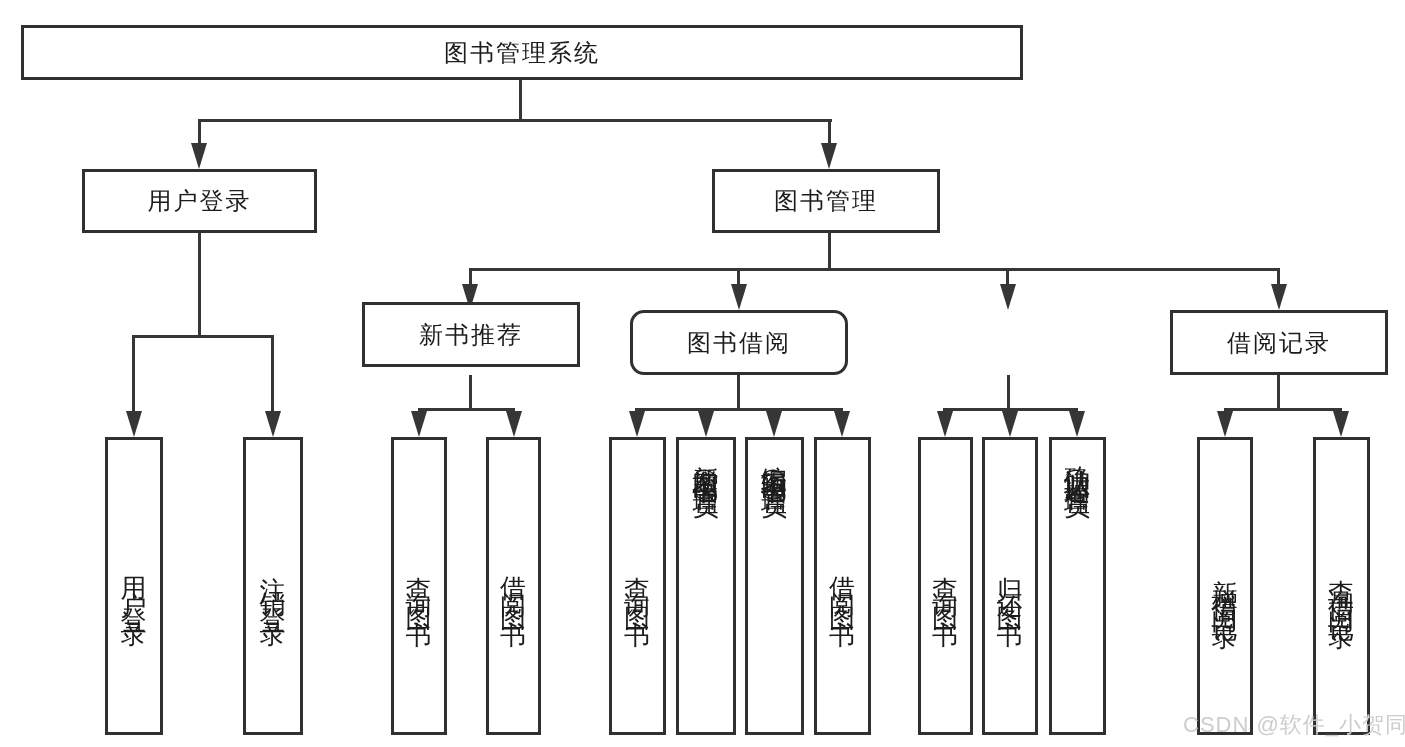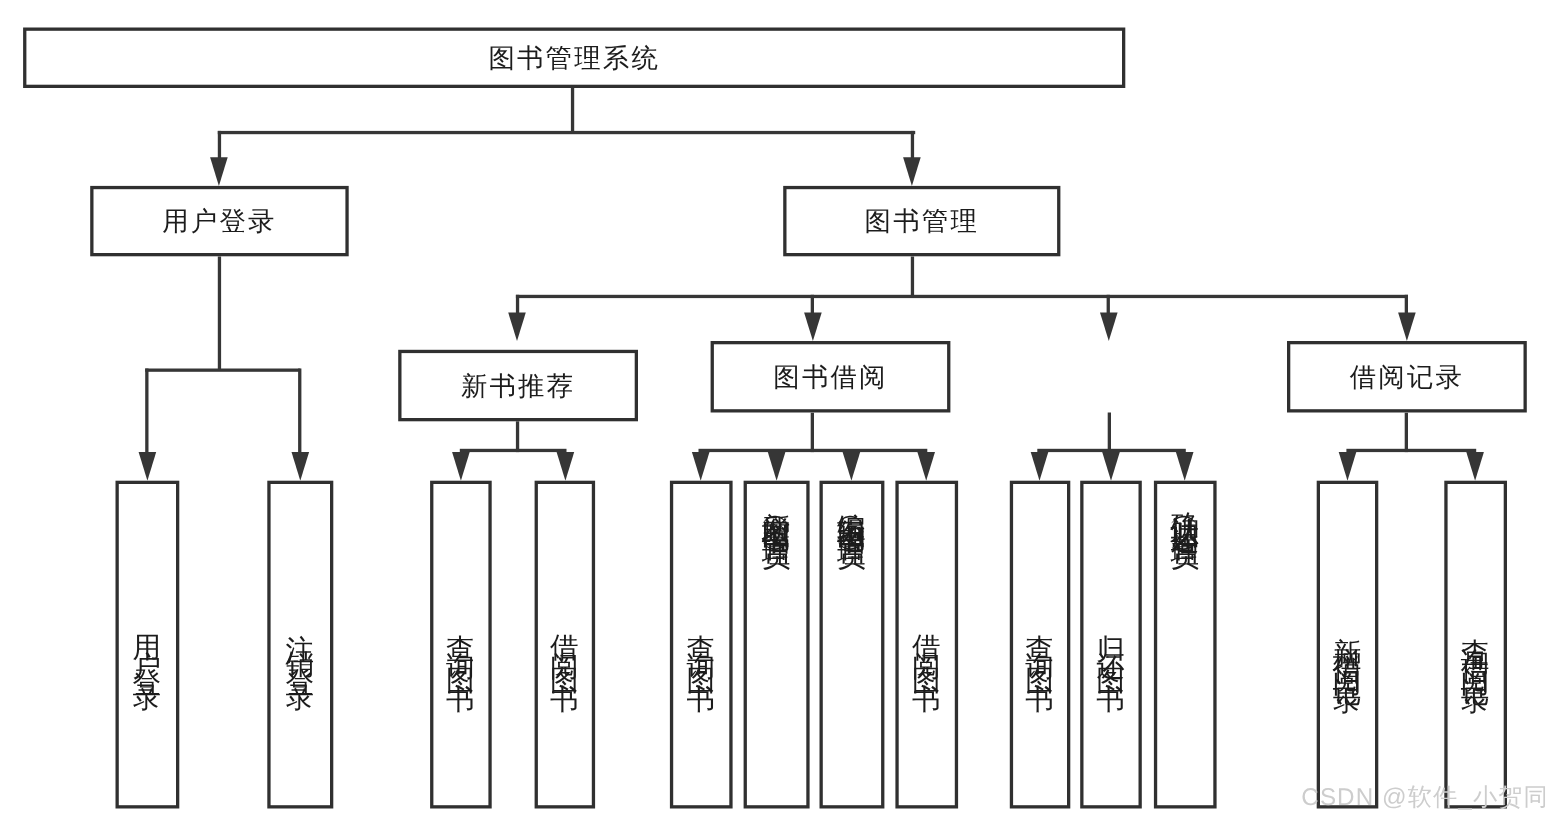--- a/index.html
+++ b/index.html
@@ -86,28 +86,28 @@
   <div class="arrow" style="left:1217px;top:411px;"></div>
   <div class="arrow" style="left:1333px;top:411px;"></div>
 
   <div class="box" style="left:21px;top:13px;width:1002px;height:55px;margin-top:12px;">
     <span class="hlabel">图书管理系统</span>
   </div>
 
   <div class="box" style="left:82px;top:169px;width:235px;height:64px;">
     <span class="hlabel">用户登录</span>
   </div>
-  <div class="box" style="left:712px;top:169px;width:252px;height:64px;">
+  <div class="box" style="left:712px;top:169px;width:228px;height:64px;">
     <span class="hlabel">图书管理</span>
   </div>
 
-  <div class="box" style="left:362px;top:318px;width:218px;height:65px;text-align:center;">
+  <div class="box" style="left:362px;top:302px;width:218px;height:65px;text-align:center;">
     <span class="hlabel">新书推荐</span>
   </div>
-  <div class="box" style="left:646px;top:310px;width:218px;height:65px;">
+  <div class="box" style="left:630px;top:310px;width:218px;height:65px;border-radius:14px;">
     <span class="hlabel">图书借阅</span>
   </div>
   <div class="box" style="left:1170px;top:310px;width:218px;height:65px;">
     <span class="hlabel">借阅记录</span>
   </div>
 
   <div class="box vbox v4" style="left:105px;top:437px;width:58px;height:298px;">
     <span class="vtext">用户登录</span>
   </div>
   <div class="box vbox v4" style="left:243px;top:437px;width:60px;height:298px;">

